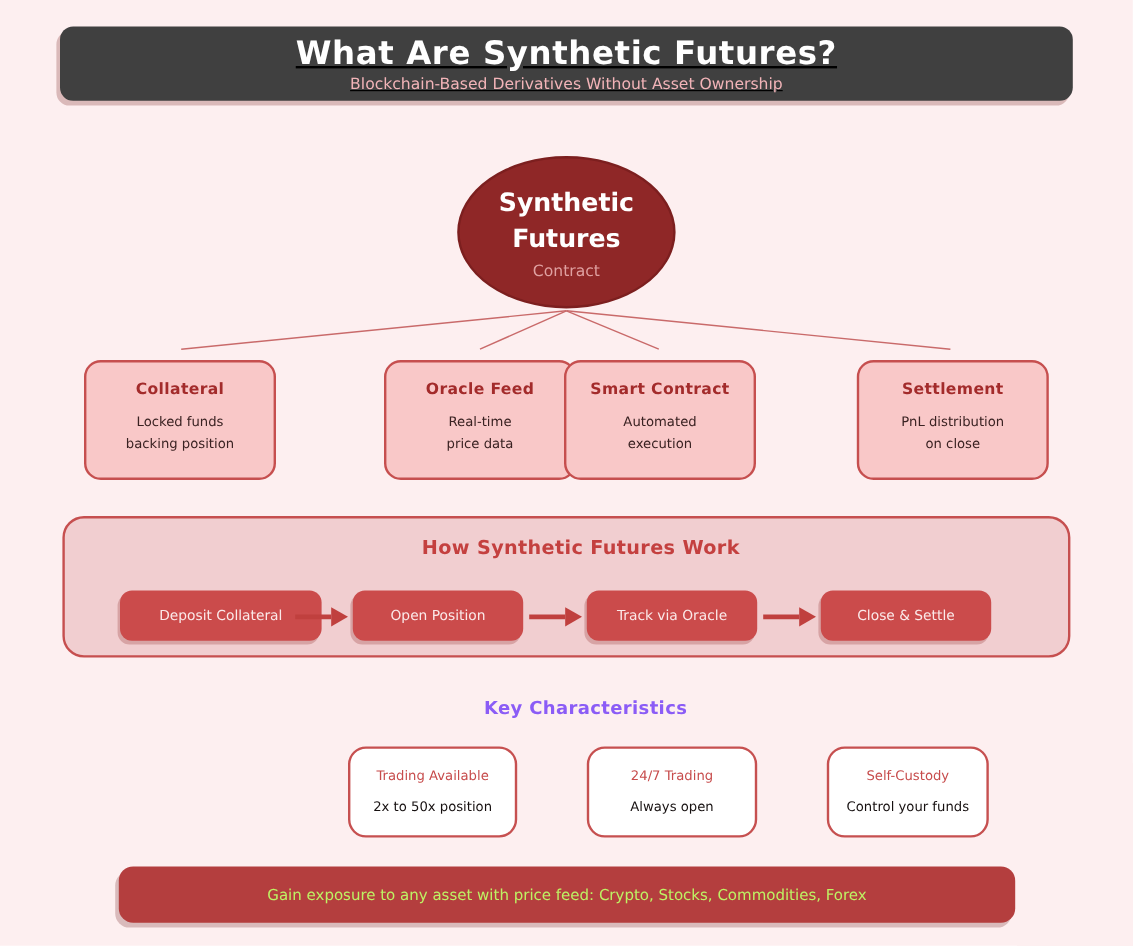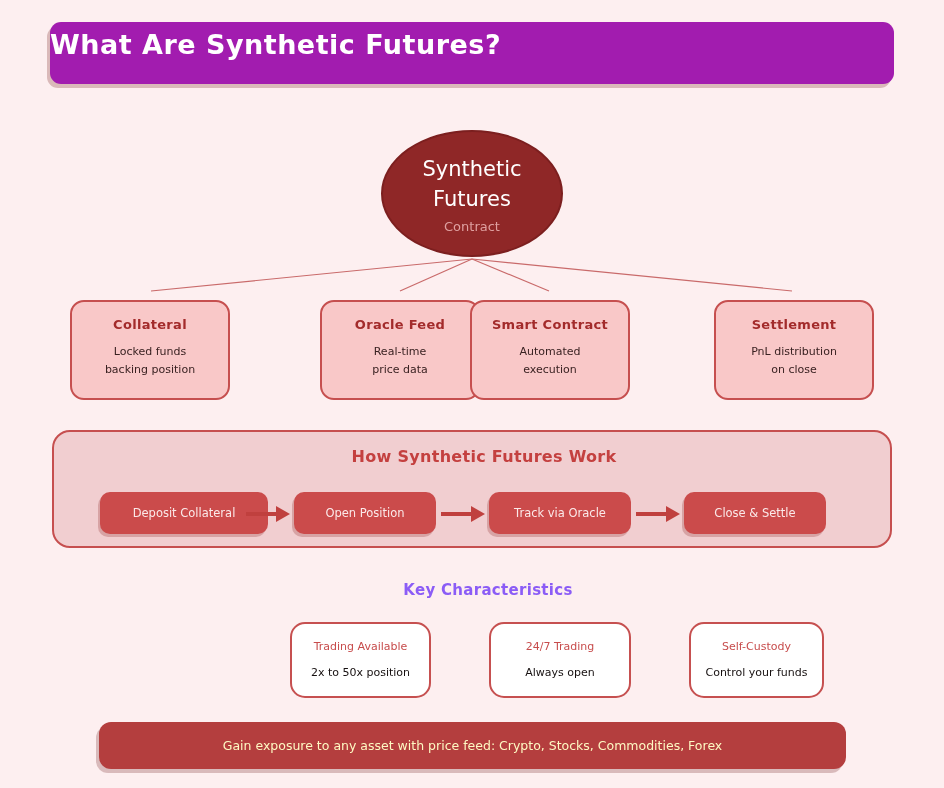--- a/index.html
+++ b/index.html
@@ -6,37 +6,38 @@
   .canvas{
     position:relative;
     width:944px;height:788px;
     background:#fdeff0;
     font-family:"DejaVu Sans","Liberation Sans",sans-serif;
     overflow:hidden;
   }
   
   .header{
     position:absolute;left:50px;top:22px;width:844px;height:62px;
-    background:#a21caf;border-radius:11px;text-align:left;
+    background:#404040;border-radius:11px;text-align:center;
     box-shadow:-3px 4px 0 rgba(140,58,60,0.30);
+    text-decoration:underline;
   }
   .header .title{
     margin-top:7px;font-size:27px;font-weight:bold;color:#ffffff;letter-spacing:.5px;
   }
   .header .subtitle{
     margin-top:3px;font-size:13px;color:#f2b4b8;
   }
   
   .center-node{
     position:absolute;left:381px;top:130px;width:182px;height:127px;
     background:#8f2727;border:2px solid #7c1f1f;border-radius:50%;
     display:flex;flex-direction:column;align-items:center;justify-content:center;
     box-sizing:border-box;text-align:center;
   }
-  .center-node .big{font-size:21px;font-weight:normal;color:#ffffff;line-height:30px;}
+  .center-node .big{font-size:21px;font-weight:bold;color:#ffffff;line-height:30px;}
   .center-node .small{font-size:13px;color:#dfa0a0;margin-top:5px;}
   
   .connectors{position:absolute;left:0;top:0;width:944px;height:788px;pointer-events:none;}
   
   .comp{
     position:absolute;top:300px;height:100px;width:160px;
     background:#f9c8c8;border:2px solid #c64f4f;border-radius:14px;
     box-sizing:border-box;text-align:center;
   }
   .comp .comp-title{margin-top:15px;font-size:13px;font-weight:bold;color:#a32b2b;letter-spacing:.3px;}
@@ -75,31 +76,32 @@
     box-sizing:border-box;text-align:center;
   }
   .card .card-title{margin-top:16px;font-size:11px;color:#c74c4c;}
   .card .card-body{margin-top:13px;font-size:11px;color:#161010;}
   .card-1{left:90px;} .card-2{left:290px;} .card-3{left:489px;width:142px;} .card-4{left:689px;width:135px;}
   
   .footer{
     position:absolute;left:99px;top:722px;width:747px;height:47px;
     background:#b43e3e;border-radius:12px;
     display:flex;align-items:center;justify-content:center;
-    font-size:12.5px;color:#fef9c3;
+    font-size:12.5px;color:#bef264;
     box-shadow:-3px 4px 0 rgba(125,50,52,0.28);
   }
 </style>
 </head>
 <body>
 
 <div class="canvas">
 
   <div class="header">
     <div class="title">What Are Synthetic Futures?</div>
+    <div class="subtitle">Blockchain-Based Derivatives Without Asset Ownership</div>
   </div>
 
   <svg class="connectors" viewBox="0 0 944 788">
     <line x1="472" y1="259" x2="151" y2="291" stroke="#c96a6a" stroke-width="1.2"></line>
     <line x1="472" y1="259" x2="400" y2="291" stroke="#c96a6a" stroke-width="1.2"></line>
     <line x1="472" y1="259" x2="549" y2="291" stroke="#c96a6a" stroke-width="1.2"></line>
     <line x1="472" y1="259" x2="792" y2="291" stroke="#c96a6a" stroke-width="1.2"></line>
   </svg>
 
   <div class="center-node">

